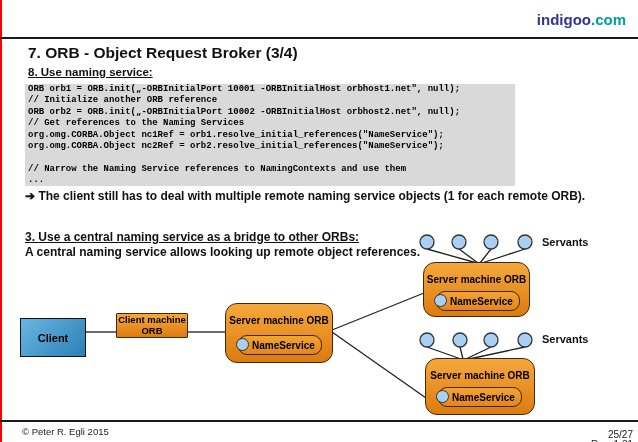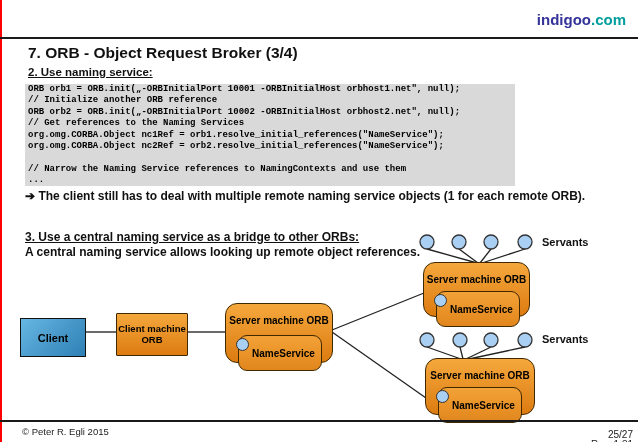--- a/index.html
+++ b/index.html
@@ -15,51 +15,51 @@
   .h2{position:absolute;left:28px;top:66px;font-size:11.5px;font-weight:bold;text-decoration:underline;}
   .code{position:absolute;left:25px;top:84px;width:484px;height:102px;background:#d9d9d9;
         font-family:"Liberation Mono","DejaVu Sans Mono",monospace;font-size:9px;font-weight:bold;
         line-height:11.4px;white-space:pre;padding:0 3px;color:#000;}
   .note{position:absolute;left:25px;top:189px;width:600px;font-size:12px;font-weight:bold;line-height:15px;}
   .sec3{position:absolute;left:25px;top:230px;width:400px;font-size:12px;font-weight:bold;line-height:15px;}
   .sec3 .head{text-decoration:underline;}
   .orb{position:absolute;background:linear-gradient(180deg,#f5a83d 0%,#dc7b10 100%);
        border:1.5px solid #402800;border-radius:12px;box-sizing:border-box;}
   .orb .otitle{text-align:center;font-size:10px;font-weight:bold;margin-top:11px;color:#000;}
-  .ns-pill{position:absolute;left:12px;width:84px;height:36px;border:1.4px solid #402800;border-radius:9px;
+  .ns-pill{position:absolute;left:12px;width:84px;height:20px;border:1.4px solid #402800;border-radius:9px;
            background:linear-gradient(180deg,#f3a237 0%,#e1861c 100%);display:flex;align-items:center;
            padding-left:13px;box-sizing:border-box;font-size:10px;font-weight:bold;color:#000;}
   .ns-circle{position:absolute;left:-3px;top:2px;width:13px;height:13px;border-radius:50%;
              background:#a9cff2;border:1.3px solid #333;box-sizing:border-box;}
   .client-box{position:absolute;left:20px;top:318px;width:66px;height:39px;
               background:linear-gradient(135deg,#66b7e2 0%,#2e7fb5 100%);border:1.5px solid #111;
               box-sizing:border-box;display:flex;align-items:center;justify-content:center;
               font-size:11px;font-weight:bold;color:#000;}
-  .corb{position:absolute;left:116px;top:313px;width:72px;height:43px;border-radius:1px;
+  .corb{position:absolute;left:116px;top:313px;width:72px;height:25px;border-radius:1px;
         background:linear-gradient(180deg,#f5a83d 0%,#dc7b10 100%);border:1.5px solid #402800;
         box-sizing:border-box;display:flex;align-items:center;justify-content:center;text-align:center;
         font-size:9.5px;font-weight:bold;line-height:1.15;color:#000;}
   .servants{position:absolute;font-size:11px;font-weight:bold;}
   .overlay{position:absolute;left:0;top:0;width:638px;height:442px;pointer-events:none;}
   .footer-rule{top:420px;height:1.5px;}
   .copyright{position:absolute;left:22px;top:426px;font-size:9.5px;color:#222;}
   .pageno{position:absolute;left:583px;top:430px;width:50px;text-align:right;
           font-size:10px;line-height:10px;color:#222;}
 </style>
 </head>
 <body>
 
 <div class="page">
   <div class="red-edge"></div>
 
   <div class="site"><span class="nm">indigoo</span><span class="tld">.com</span></div>
   <div class="hrule" style="top:37px;"></div>
 
   <div class="title">7. ORB - Object Request Broker (3/4)</div>
-  <div class="h2">2. Use naming service:</div>
+  <div class="h2">8. Use naming service:</div>
   <div class="code">ORB orb1 = ORB.init(„-ORBInitialPort 10001 -ORBInitialHost orbhost1.net", null);
 // Initialize another ORB reference
 ORB orb2 = ORB.init(„-ORBInitialPort 10002 -ORBInitialHost orbhost2.net", null);
 // Get references to the Naming Services
 org.omg.CORBA.Object nc1Ref = orb1.resolve_initial_references("NameService");
 org.omg.CORBA.Object nc2Ref = orb2.resolve_initial_references("NameService");
 
 // Narrow the Naming Service references to NamingContexts and use them
 ...</div>
   <div class="note"><span>➔</span> <span>The client still has to deal with multiple remote naming service objects (1 for each remote ORB).</span></div>

